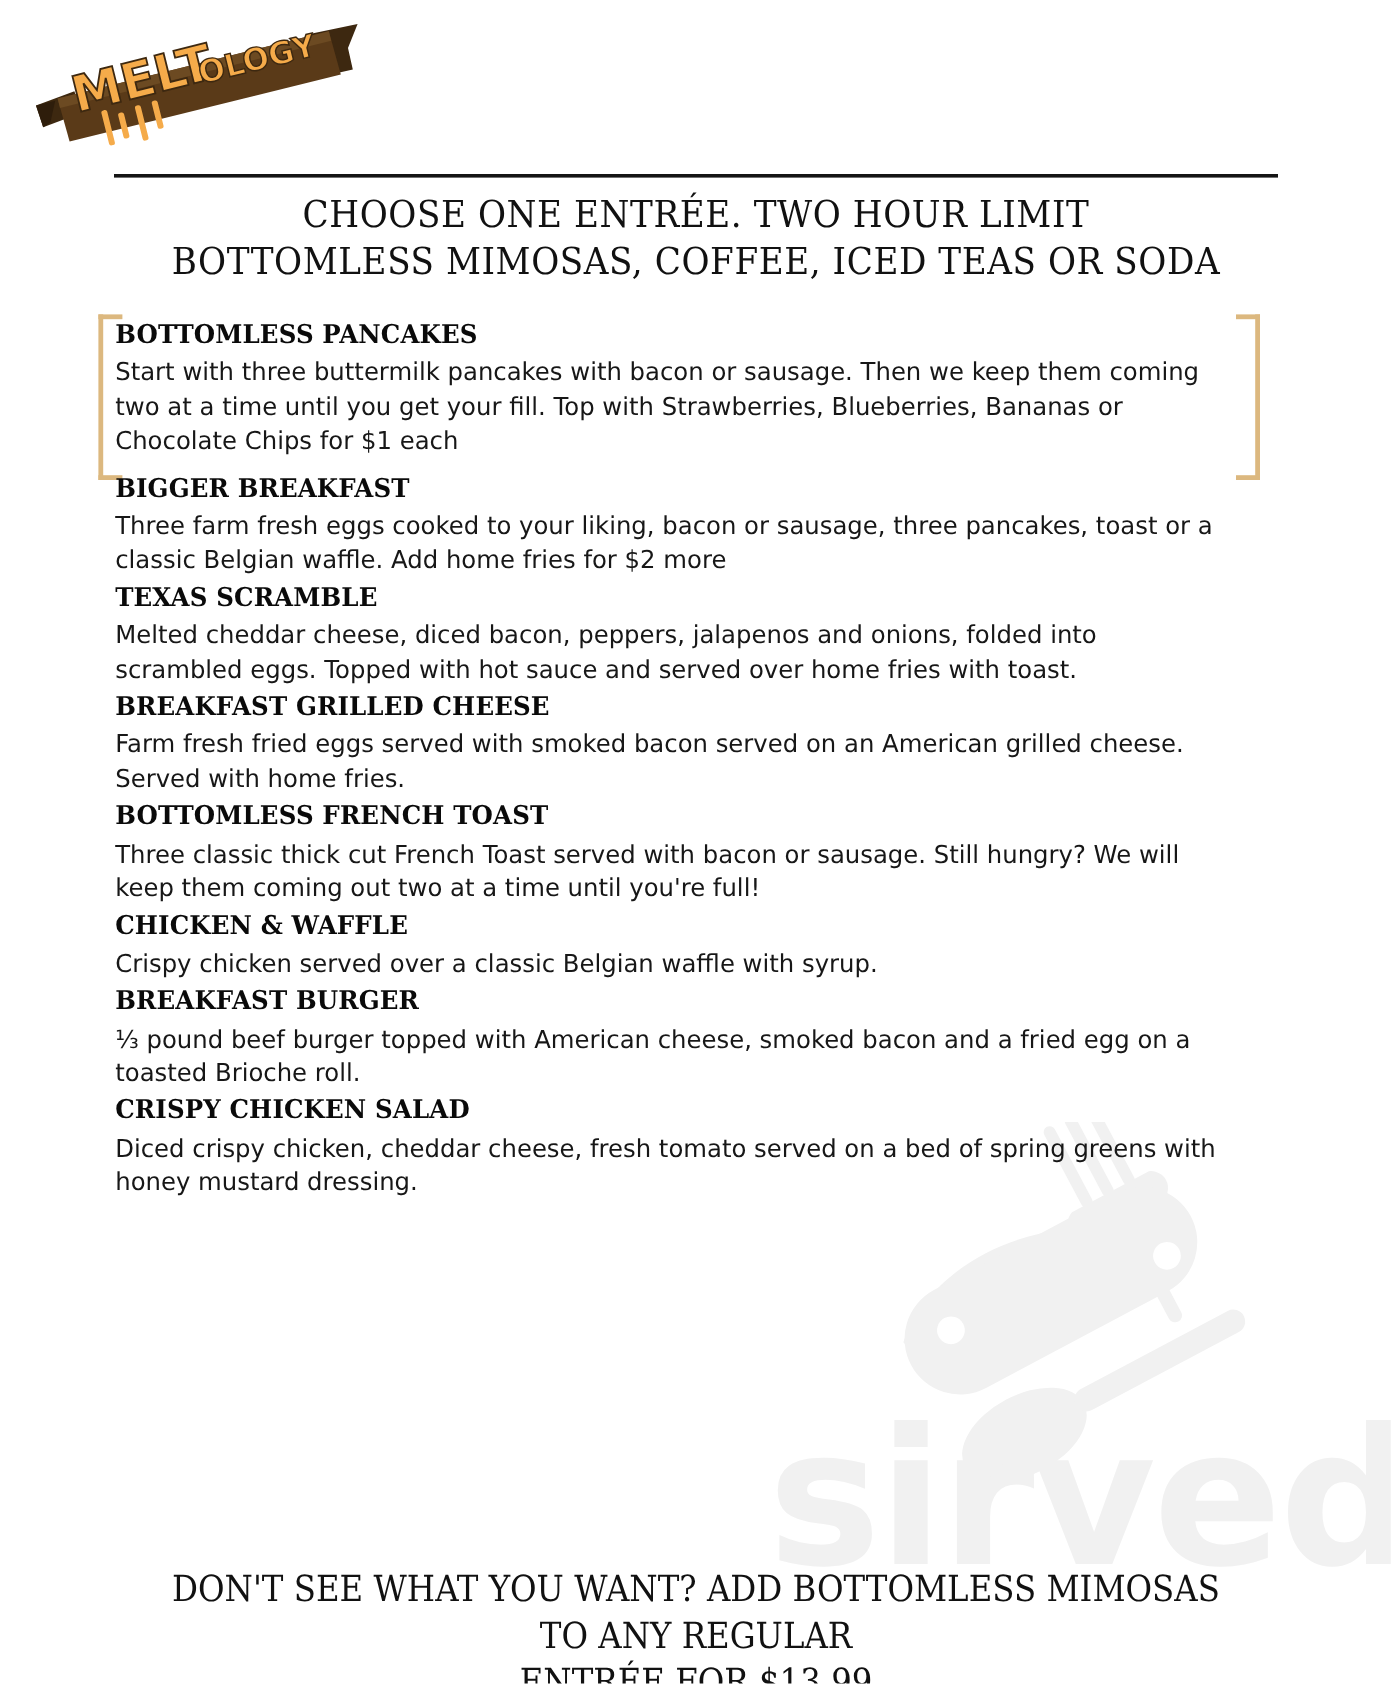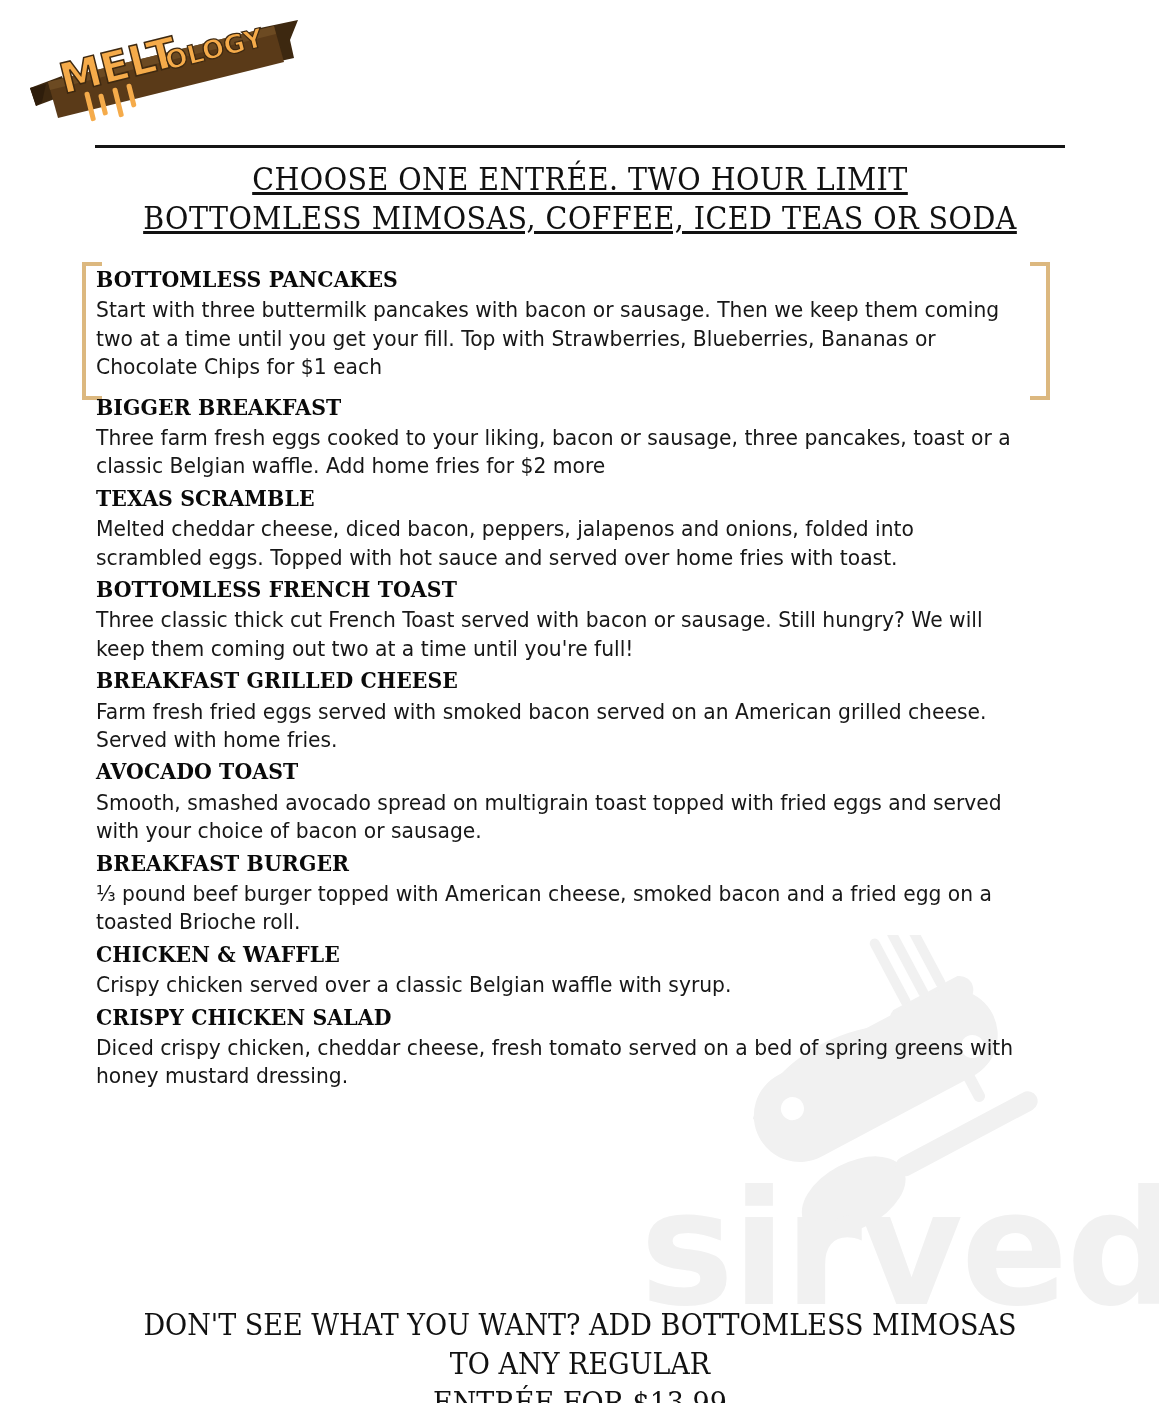--- a/index.html
+++ b/index.html
@@ -104,21 +104,20 @@
     height: 3px;
     background: #151515;
   }
 
   .subtitle-block {
     position: absolute;
     left: 95px;
     top: 160px;
     width: 970px;
     text-align: center;
-    text-decoration: underline;
   }
   .subtitle-line {
     font-family: "DejaVu Serif", serif;
     font-weight: 400;
     font-size: 31px;
     letter-spacing: 0.5px;
     color: #111;
     line-height: 1.25;
     transform: scaleX(0.92);
   }
@@ -273,38 +272,34 @@
       </div>
       <div class="menu-item">
         <div class="item-name">BIGGER BREAKFAST</div>
         <div class="item-desc">Three farm fresh eggs cooked to your liking, bacon or sausage, three pancakes, toast or a classic Belgian waffle. Add home fries for $2 more</div>
       </div>
       <div class="menu-item">
         <div class="item-name">TEXAS SCRAMBLE</div>
         <div class="item-desc">Melted cheddar cheese, diced bacon,  peppers, jalapenos and onions, folded into scrambled eggs. Topped with hot sauce and served over home fries with toast.</div>
       </div>
       <div class="menu-item">
+        <div class="item-name">BREAKFAST GRILLED CHEESE</div>
+        <div class="item-desc">Farm fresh fried eggs served with smoked bacon served on an American grilled cheese. Served with home fries.</div>
+      </div>
+      <div class="menu-item">
         <div class="item-name">BOTTOMLESS FRENCH TOAST</div>
         <div class="item-desc">Three classic thick cut French Toast served with bacon or sausage. Still hungry? We will keep them coming out two at a time until you're full!</div>
       </div>
       <div class="menu-item">
-        <div class="item-name">BREAKFAST GRILLED CHEESE</div>
-        <div class="item-desc">Farm fresh fried eggs served with smoked bacon served on an American grilled cheese. Served with home fries.</div>
-      </div>
-      <div class="menu-item">
-        <div class="item-name">AVOCADO TOAST</div>
-        <div class="item-desc">Smooth, smashed avocado spread on multigrain toast topped with fried eggs and served with your choice of bacon or sausage.</div>
+        <div class="item-name">CHICKEN &amp; WAFFLE</div>
+        <div class="item-desc">Crispy chicken served over a classic Belgian waffle with syrup.</div>
       </div>
       <div class="menu-item">
         <div class="item-name">BREAKFAST BURGER</div>
         <div class="item-desc">⅓ pound beef burger topped with American cheese, smoked bacon and a fried egg on a toasted Brioche roll.</div>
-      </div>
-      <div class="menu-item">
-        <div class="item-name">CHICKEN &amp; WAFFLE</div>
-        <div class="item-desc">Crispy chicken served over a classic Belgian waffle with syrup.</div>
       </div>
       <div class="menu-item">
         <div class="item-name">CRISPY CHICKEN SALAD</div>
         <div class="item-desc">Diced crispy chicken, cheddar cheese, fresh tomato served on a bed of spring greens with honey mustard dressing.</div>
       </div>
     </div>
 
   <div class="footer-block">
     <div class="footer-line">DON'T SEE WHAT YOU WANT? ADD BOTTOMLESS MIMOSAS TO ANY REGULAR</div>
     <div class="footer-line">ENTRÉE FOR $13.99</div>

